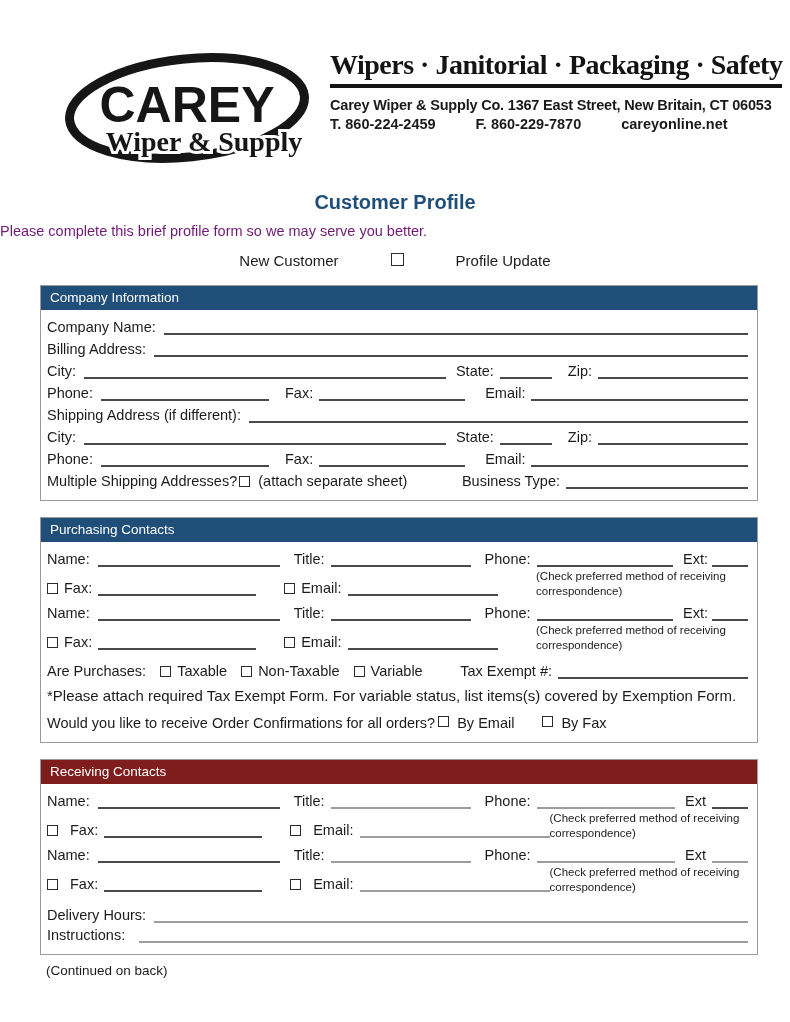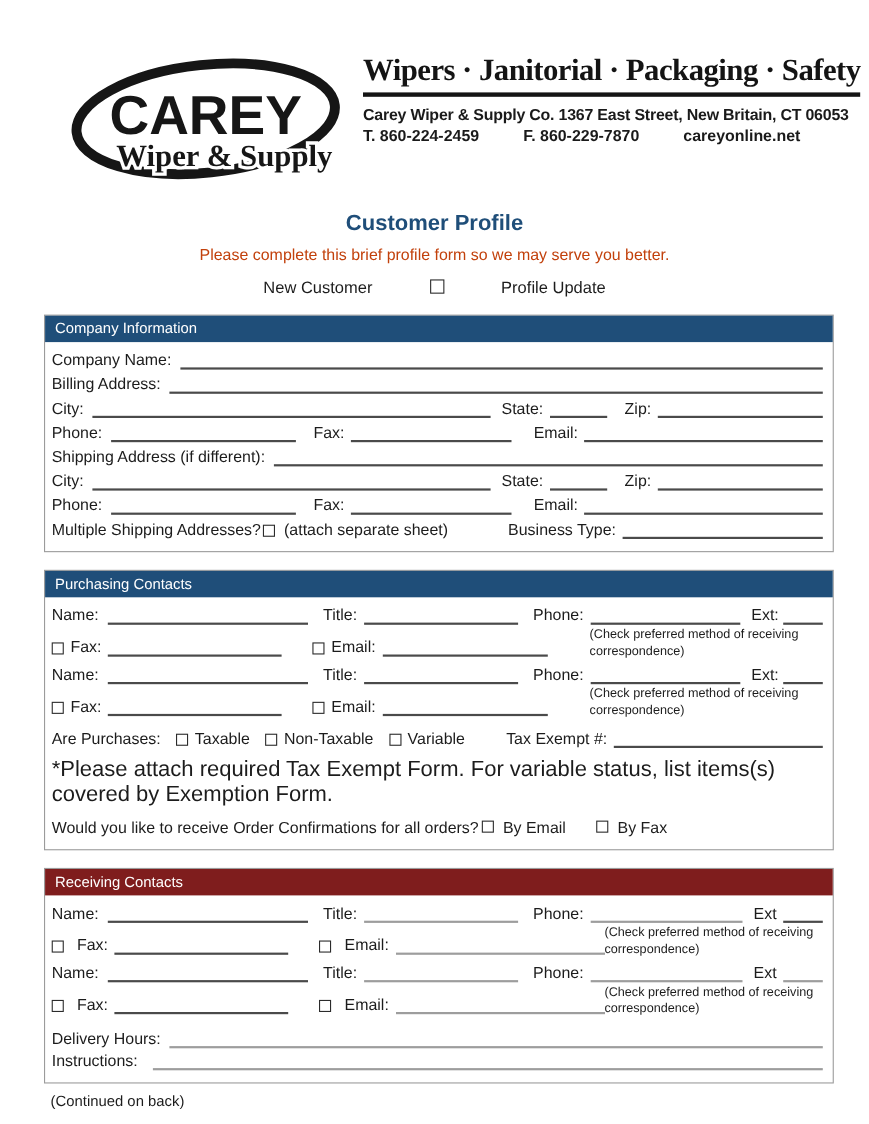--- a/index.html
+++ b/index.html
@@ -15,42 +15,42 @@
   .head-right { flex:1; padding-left:14px; padding-top:4px; }
   .tagline {
     font-family:"Liberation Serif", serif; font-weight:600; font-size:28px;
     letter-spacing:-0.5px; color:#141414; white-space:nowrap;
   }
   .tag-rule { height:4px; background:#141414; margin-top:3px; width:100%; }
   .addr { font-weight:bold; font-size:14.5px; margin-top:9px; color:#1a1a1a; letter-spacing:-0.2px; }
   .phones { display:flex; gap:40px; font-weight:bold; font-size:14.5px; margin-top:3px; color:#1a1a1a; }
   
   .title { text-align:center; font-size:20px; font-weight:bold; color:#1f4e79; margin-top:20px; }
-  .subtitle { text-align:center; font-size:14.5px; margin-top:9px; color:#c2410c; }
+  .subtitle { text-align:left; font-size:14.5px; margin-top:9px; color:#701a75; }
   .cust-type { display:flex; justify-content:center; align-items:center; gap:52px; margin-top:13px; font-size:15px; }
   
   .section { width:718px; margin:16px 0 0 40px; border:1px solid #9b9b9b; background:#fff; }
   .sec-bar { background:#1f4e79; color:#ffffff; font-size:13.5px; height:24px; line-height:24px; padding-left:9px; }
   .sec-body { padding:7px 9px 11px 6px; }
   .row { display:flex; align-items:flex-end; margin-top:6px; font-size:14.5px; }
   .row.first { margin-top:2px; }
   .lbl { white-space:nowrap; }
   .line { border-bottom:2px solid #4a4a4a; height:13px; display:inline-block; }
   .line.grow { flex:1 1 auto; }
   .line.lite { border-bottom-color:#9d9d9d; }
   .ml6{margin-left:6px}.ml8{margin-left:8px}.ml10{margin-left:10px}.ml14{margin-left:14px}.ml16{margin-left:16px}.ml20{margin-left:20px}
   .cb {
     width:11px; height:11px; border:1.5px solid #2b2b2b; display:inline-block;
     background:#fff; flex:0 0 auto; margin-bottom:2px;
   }
   .cb.big { width:13px; height:13px; }
   .fax-email-row { display:flex; align-items:flex-end; justify-content:space-between; margin-top:2px; }
   .fe-left { display:flex; align-items:flex-end; gap:6px; padding-bottom:3px; font-size:14.5px; }
   .pref-note { width:212px; font-size:11.5px; line-height:1.3; color:#1c1c1c; padding-right:2px; }
-  .plain { font-size:20px; margin-top:8px; }
+  .plain { font-size:15px; margin-top:8px; }
   .footer-note { font-size:13.5px; margin:8px 0 0 46px; }
   svg text { font-family:"Liberation Sans", sans-serif; }
   svg text.serif { font-family:"Liberation Serif", serif; }
 </style>
 </head>
 <body>
 
 <div class="page">
 
   <div class="header">

